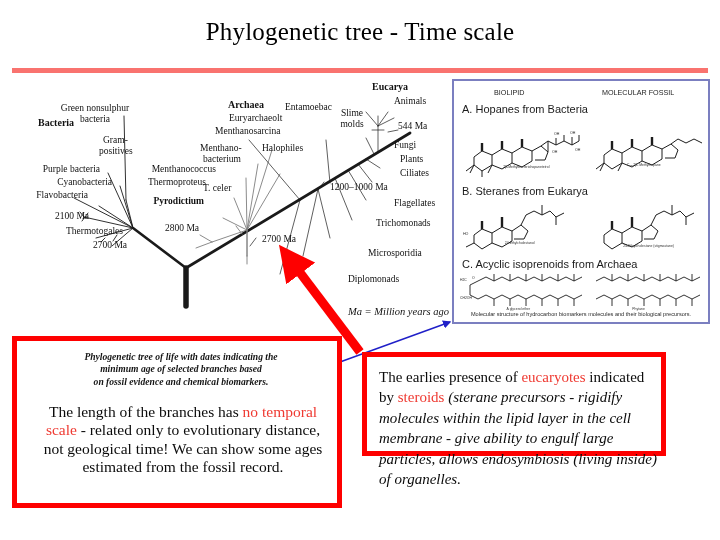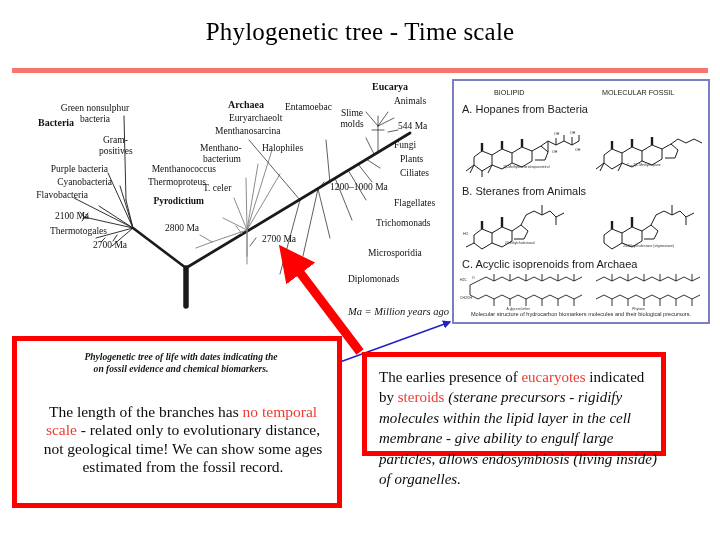--- a/index.html
+++ b/index.html
@@ -240,24 +240,24 @@
     </svg>
 
     <div class="lbl bold" style="left:38px; top:40px;">Bacteria</div>
     <div class="lbl bold" style="left:228px; top:22px;">Archaea</div>
     <div class="lbl bold" style="left:372px; top:4px;">Eucarya</div>
 
     <div class="lbl ctr" style="left:95px; top:25px; width:86px; margin-left:-43px;">Green nonsulphur</div>
     <div class="lbl ctr" style="left:95px; top:36px; width:86px; margin-left:-43px;">bacteria</div>
     <div class="lbl" style="left:103px; top:57px;">Gram-</div>
     <div class="lbl" style="left:99px;  top:68px;">positives</div>
-    <div class="lbl rt" style="left:0px; top:86px; width:108px;">Purple bacteria</div>
+    <div class="lbl rt" style="left:0px; top:86px; width:100px;">Purple bacteria</div>
     <div class="lbl rt" style="left:0px; top:99px; width:112px;">Cyanobacteria</div>
     <div class="lbl rt" style="left:0px; top:112px; width:88px;">Flavobacteria</div>
-    <div class="lbl rt" style="left:0px; top:148px; width:107px;">Thermotogales</div>
+    <div class="lbl rt" style="left:16px; top:148px; width:107px;">Thermotogales</div>
 
     <div class="lbl" style="left:55px;  top:133px;">2100 Ma</div>
     <div class="lbl" style="left:93px;  top:162px;">2700 Ma</div>
 
     <div class="lbl" style="left:229px; top:35px;">Euryarchaeolt</div>
     <div class="lbl" style="left:215px; top:48px;">Menthanosarcina</div>
     <div class="lbl" style="left:200px; top:65px;">Menthano-</div>
     <div class="lbl" style="left:203px; top:76px;">bacterium</div>
     <div class="lbl rt" style="left:118px; top:86px; width:98px;">Menthanococcus</div>
     <div class="lbl" style="left:262px; top:65px;">Halophiles</div>
@@ -282,21 +282,21 @@
     <div class="lbl" style="left:262px; top:156px;">2700 Ma</div>
   </div>
 
   <div id="ma-note">Ma = Million years ago</div>
 
   <div id="inset-box">
     <div class="inset-head" style="left:40px; top:7px;">BIOLIPID</div>
     <div class="inset-head" style="left:148px; top:7px;">MOLECULAR FOSSIL</div>
 
     <div class="inset-sec" style="left:8px; top:22px;">A. Hopanes from Bacteria</div>
-    <div class="inset-sec" style="left:8px; top:104px;">B. Steranes from Animals</div>
+    <div class="inset-sec" style="left:8px; top:104px;">B. Steranes from Eukarya</div>
     <div class="inset-sec" style="left:8px; top:177px;">C. Acyclic isoprenoids from Archaea</div>
 
     <svg class="chem" style="left:6px; top:32px;" width="124" height="66" viewBox="0 0 124 66">
       <g stroke="#1c1c1c" fill="none" stroke-width="1">
         <path d="M14 44 L22 38 L32 42 L32 52 L22 58 L14 52 Z"></path>
         <path d="M32 42 L42 36 L52 40 L52 50 L42 56 L32 52"></path>
         <path d="M52 40 L62 34 L72 38 L72 48 L62 54 L52 50"></path>
         <path d="M72 38 L81 33 L88 39 L85 47 L75 47"></path>
         <path d="M81 33 L88 28 L96 32"></path>
         <path d="M96 32 L104 28 L112 32 L119 28"></path>
@@ -434,20 +434,21 @@
     </defs>
 
     <line x1="360" y1="352" x2="292" y2="262" stroke="#fe0000" stroke-width="9" marker-end="url(#redhead)"></line>
 
     <line x1="296" y1="378" x2="450" y2="322" stroke="#2020c8" stroke-width="1.4" marker-end="url(#bluehead)"></line>
   </svg>
 
   <div class="redbox" id="box-left">
     <div class="cap-block">
       <div class="cap-italic">Phylogenetic tree of life with dates indicating the</div>
+      <div class="cap-italic">minimum age of selected branches based</div>
       <div class="cap-italic">on fossil evidence and chemical biomarkers.</div>
     </div>
     <div class="body-block">
       <span>The length of the branches has </span><span class="red-em">no temporal scale</span><span> - related only to evolutionary distance, not geological time! We can show some ages estimated from the fossil record.</span>
     </div>
   </div>
 
   <div class="redbox" id="box-right">
     <div class="rtext">
       <span>The earlies presence of </span><span class="red-em">eucaryotes</span><span> indicated by </span><span class="red-em">steroids</span><span class="ital"> (sterane precursors - rigidify molecules within the lipid layer in the cell membrane - give ability to engulf large particles, allows endosymbiosis (living inside) of organelles.</span>

